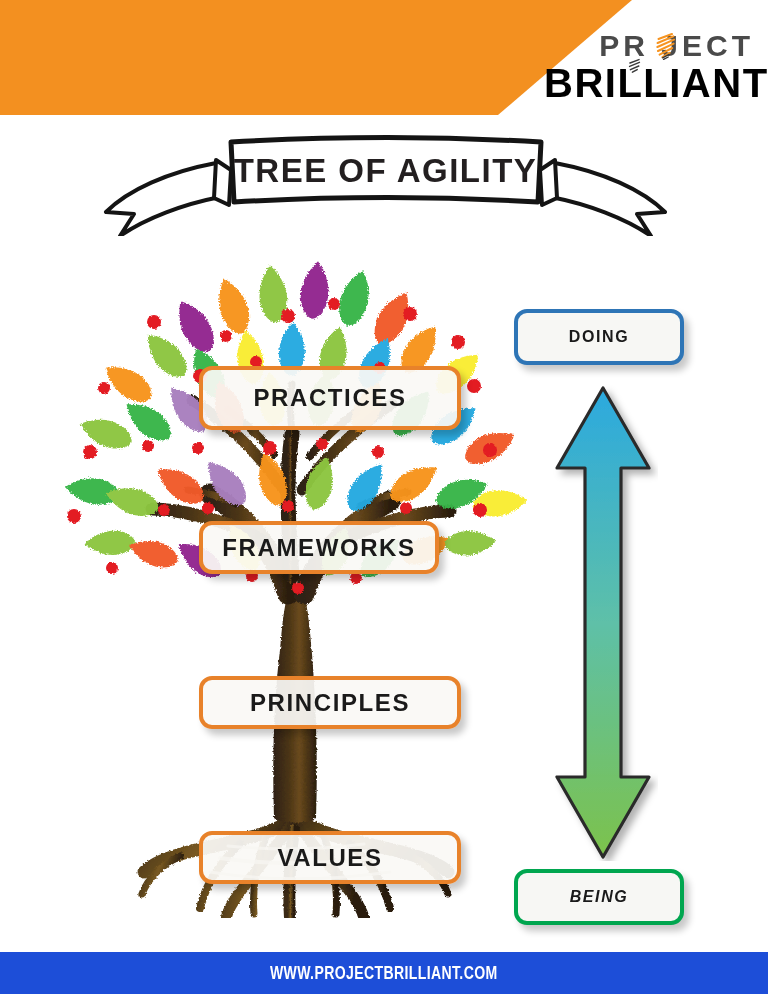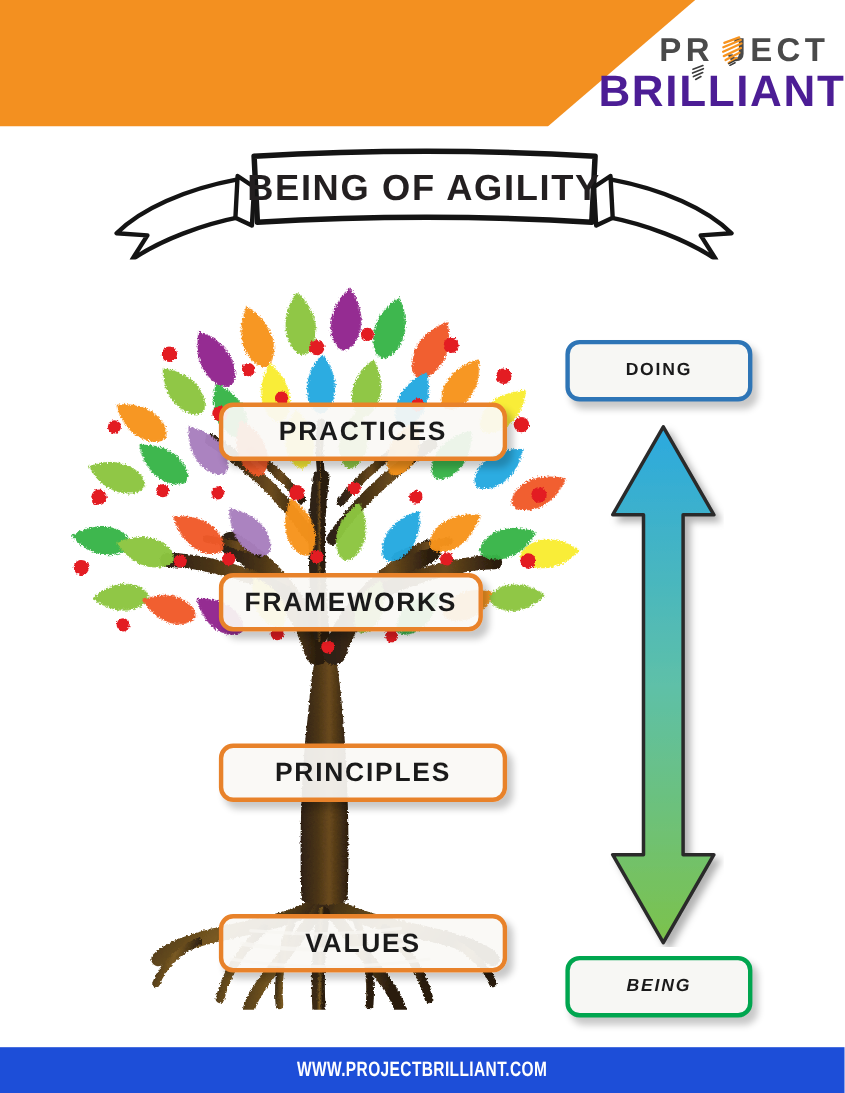--- a/index.html
+++ b/index.html
@@ -55,21 +55,21 @@
     color: #4A4A4A;
     font-size: 30px;
     font-weight: bold;
     letter-spacing: 4px;
     line-height: 32px;
     height: 32px;
     white-space: nowrap;
   }
   #logo-brilliant {
     display: block;
-    color: #4c1d95;
+    color: #000000;
     font-size: 40px;
     font-weight: bold;
     letter-spacing: 1.5px;
     line-height: 42px;
     height: 42px;
     white-space: nowrap;
   }
   .bulb-wrap {
     position: relative;
     display: inline-block;
@@ -128,21 +128,21 @@
     background: rgba(250, 249, 245, 0.93);
     box-shadow: 5px 6px 7px rgba(0,0,0,0.22);
     display: flex;
     align-items: center;
     justify-content: center;
     color: #1A1A1A;
     font-size: 24px;
     font-weight: bold;
     letter-spacing: 1.6px;
   }
-  #plaque-practices  { left: 199px; top: 366px; width: 262px; height: 53px; }
+  #plaque-practices  { left: 199px; top: 366px; width: 262px; height: 64px; }
   #plaque-frameworks { left: 199px; top: 521px; width: 240px; height: 53px; align-items: center; }
   #plaque-principles { left: 199px; top: 676px; width: 262px; height: 53px; }
   #plaque-values     { left: 199px; top: 831px; width: 262px; height: 53px; }
 
   
   .state-box {
     position: absolute;
     box-sizing: border-box;
     border-radius: 13px;
     background: #F7F7F4;
@@ -247,21 +247,21 @@
       <path d="M118 37 C70 46 30 64 8 86 L36 88 L22 110 C48 92 86 78 122 71 Z" fill="#FFFFFF" stroke="#141414" stroke-width="4" stroke-linejoin="round"></path>
 
       <path d="M457 37 C505 46 545 64 567 86 L539 88 L553 110 C527 92 489 78 453 71 Z" fill="#FFFFFF" stroke="#141414" stroke-width="4" stroke-linejoin="round"></path>
 
       <path d="M118 34 L133 44 L131 79 L116 72 Z" fill="#FFFFFF" stroke="#141414" stroke-width="4" stroke-linejoin="round"></path>
 
       <path d="M457 34 L442 44 L444 79 L459 72 Z" fill="#FFFFFF" stroke="#141414" stroke-width="4" stroke-linejoin="round"></path>
 
       <path d="M133 16 C240 10 340 10 443 16 L440 76 C340 70 240 70 136 76 Z" fill="#FFFFFF" stroke="#141414" stroke-width="5" stroke-linejoin="round"></path>
     </svg>
-    <div id="banner-title">BEING OF AGILITY</div>
+    <div id="banner-title">TREE OF AGILITY</div>
   </div>
 
   <svg id="tree" viewBox="0 0 470 660">
     <defs>
       <filter id="rough" x="-15%" y="-15%" width="130%" height="130%">
         <feTurbulence type="fractalNoise" baseFrequency="0.45" numOctaves="4" seed="7" result="n"></feTurbulence>
         <feDisplacementMap in="SourceGraphic" in2="n" scale="3.2" xChannelSelector="R" yChannelSelector="G"></feDisplacementMap>
       </filter>
       <filter id="roughstrong" x="-20%" y="-20%" width="140%" height="140%">
         <feTurbulence type="fractalNoise" baseFrequency="0.6" numOctaves="5" seed="13" result="n2"></feTurbulence>

